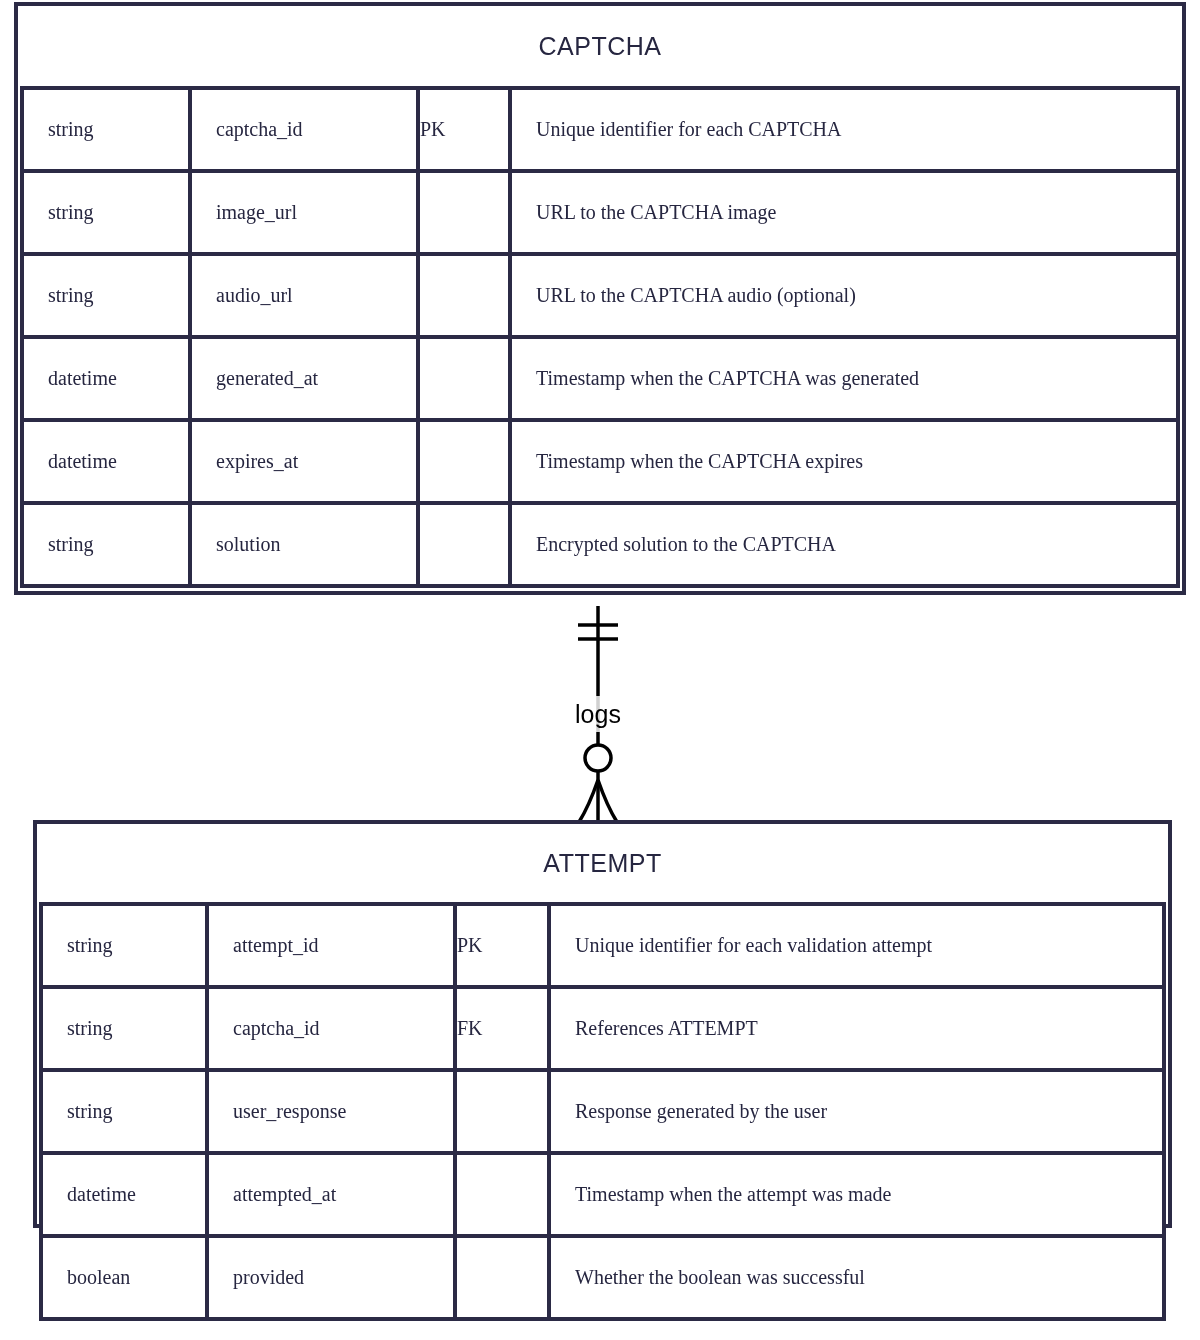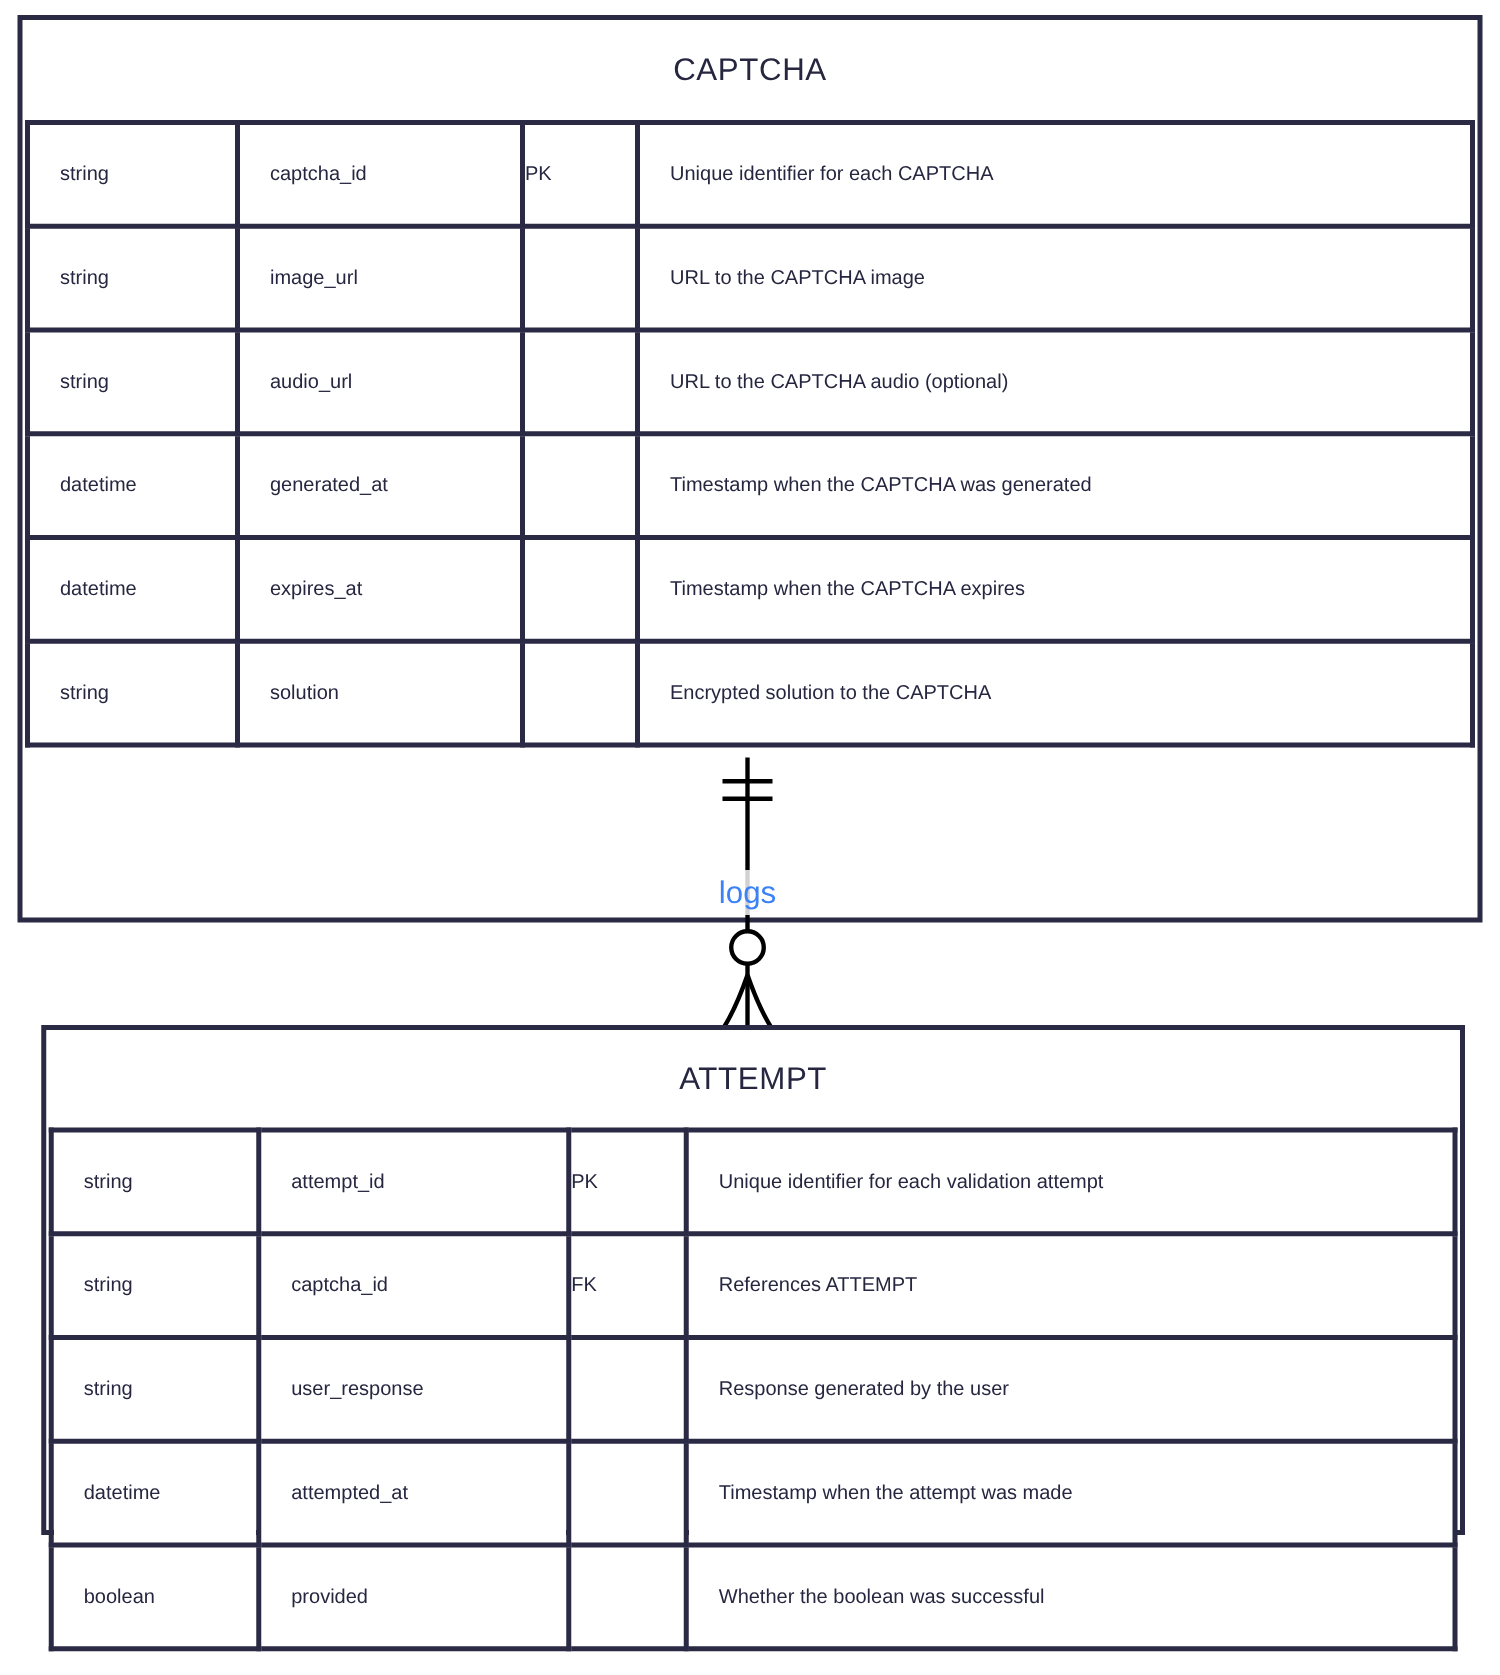--- a/index.html
+++ b/index.html
@@ -24,38 +24,39 @@
     padding: 0 2px 2px 2px;
   }
   .entity-title {
     display: flex;
     align-items: center;
     justify-content: center;
     font-size: 25px;
     letter-spacing: 0.5px;
     color: #262640;
   }
-  #entity-captcha { left: 14px; top: 12px; width: 1172px; height: 726px; }
+  #entity-captcha { left: 14px; top: 2px; width: 1172px; height: 593px; }
   #entity-captcha .entity-title { height: 80px; }
   #entity-attempt { left: 33px; top: 820px; width: 1139px; height: 408px; }
   #entity-attempt .entity-title { height: 78px; }
   table.attr-table {
     width: 100%;
     border-collapse: collapse;
     table-layout: fixed;
   }
   table.attr-table td {
     border: 4px solid #2b2a45;
     height: 79px;
-    font-size: 16px;
+    font-size: 20px;
     color: #262640;
     padding: 0 8px 0 24px;
     overflow: hidden;
     white-space: nowrap;
     background: #ffffff;
+    font-family: Liberation Serif, serif;
   }
   table.attr-table td.key-cell {
     text-align: left;
     padding: 0;
   }
   #entity-captcha col.c-type { width: 168px; }
   #entity-captcha col.c-name { width: 228px; }
   #entity-captcha col.c-key  { width: 92px; }
   #entity-attempt col.c-type { width: 166px; }
   #entity-attempt col.c-name { width: 248px; }
@@ -66,21 +67,21 @@
     width: 1200px;
     height: 1340px;
     pointer-events: none;
   }
   .rel-label {
     position: absolute;
     left: 598px;
     top: 696px;
     transform: translateX(-50%);
     font-size: 25px;
-    color: #3b82f6;
+    color: #000000;
     background: rgba(255,255,255,0.82);
     padding: 0 5px;
     line-height: 36px;
   }
 </style>
 </head>
 <body>
 
 <div class="canvas">
 

